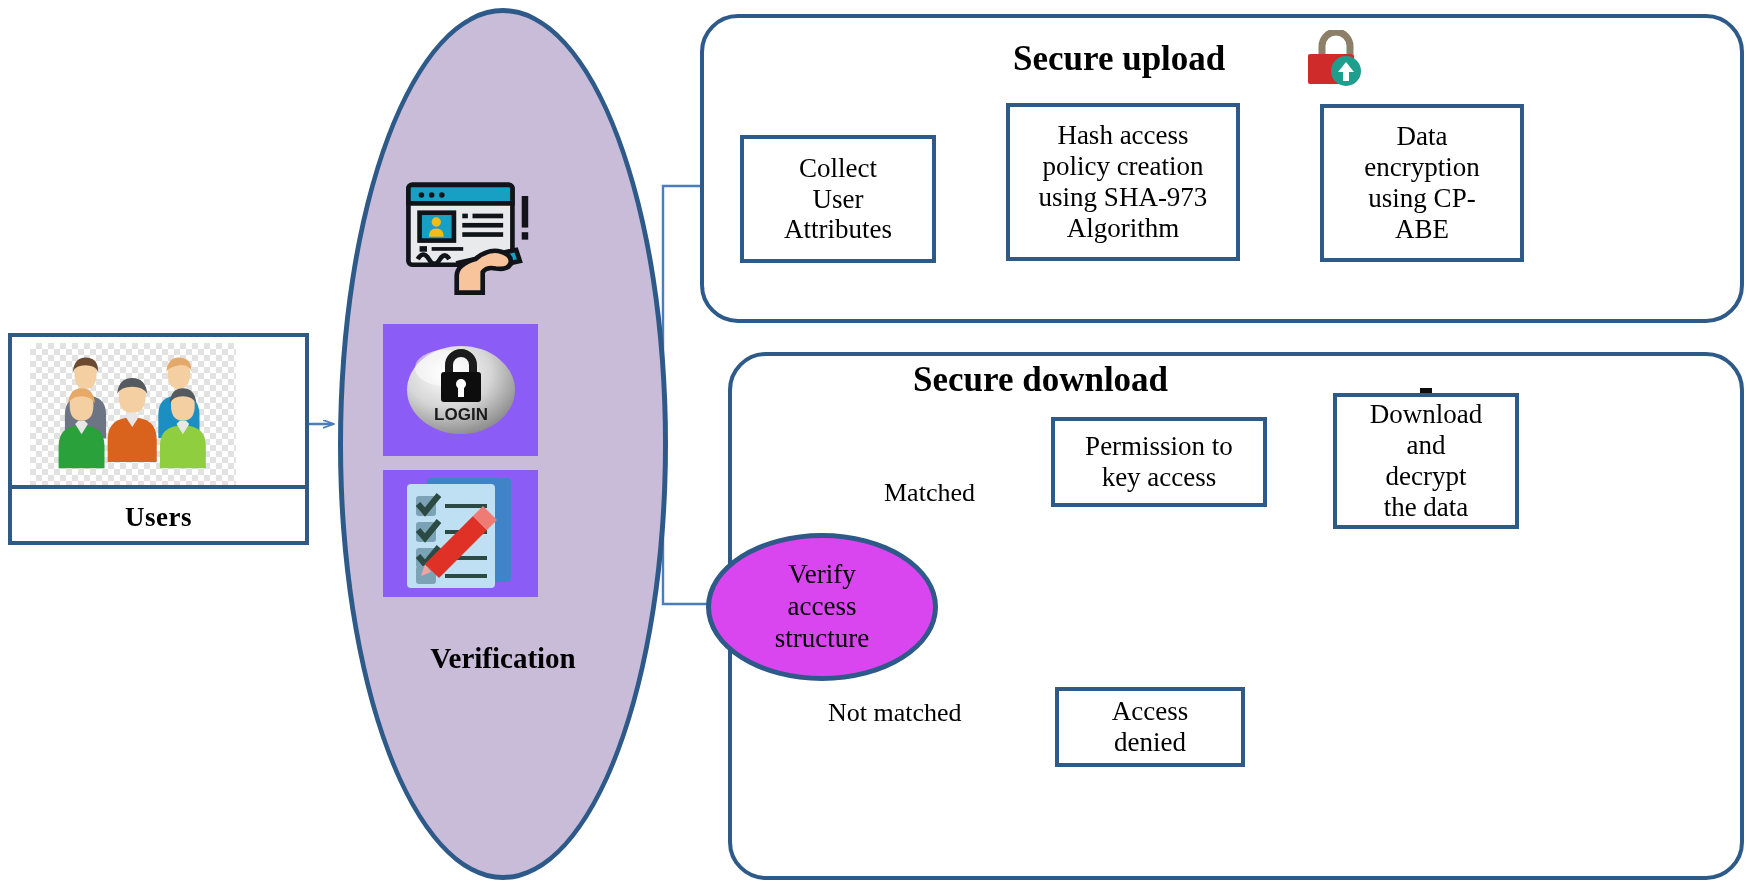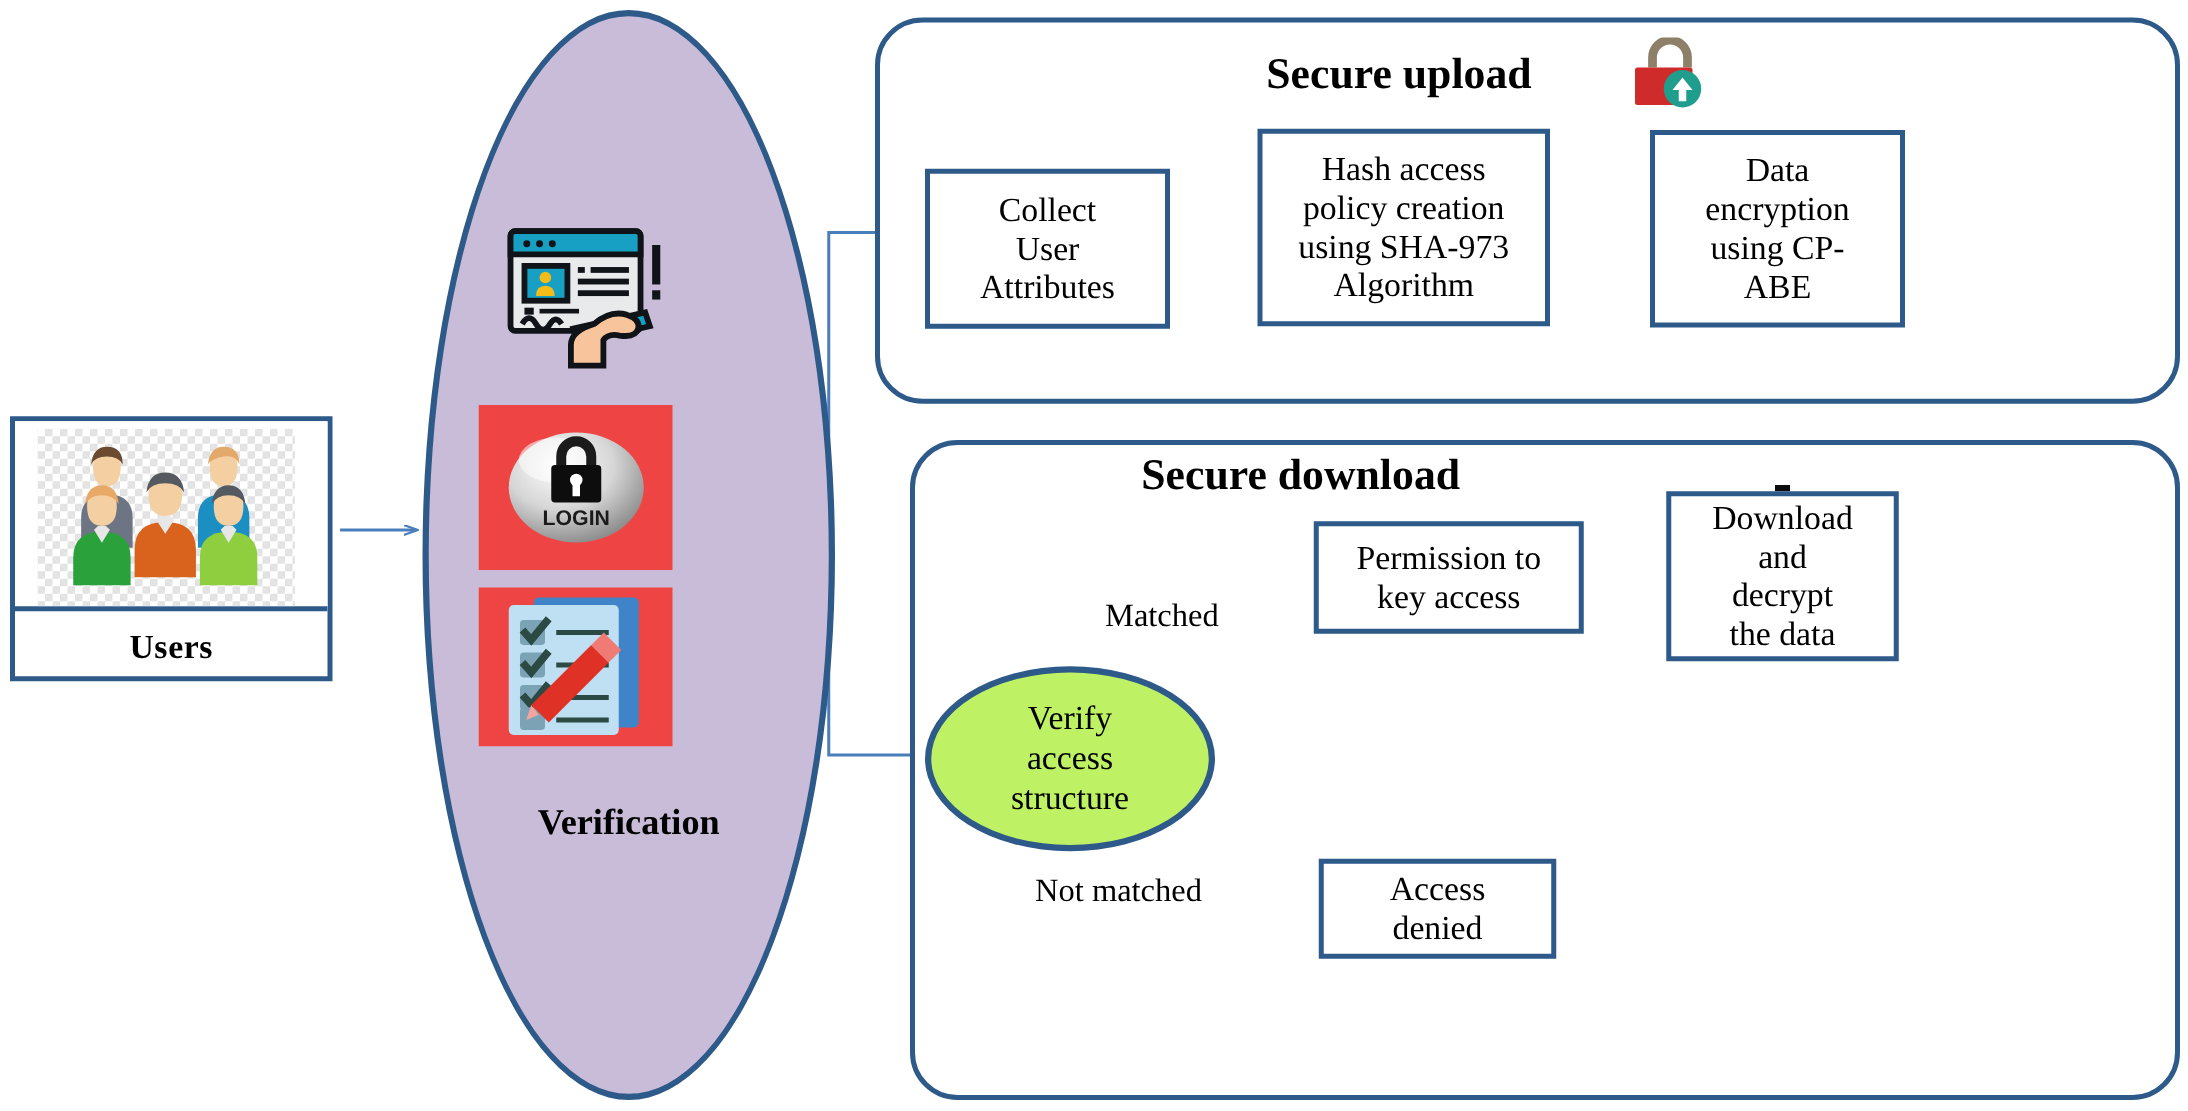--- a/index.html
+++ b/index.html
@@ -24,21 +24,21 @@
     width: 1750px;
     height: 889px;
     pointer-events: none;
   }
 
   
   #users-block {
     position: absolute;
     left: 8px;
     top: 333px;
-    width: 258px;
+    width: 301px;
     height: 212px;
     border: 4px solid #2e5a8a;
     background: #ffffff;
     box-sizing: border-box;
   }
   #users-image-cell {
     position: relative;
     height: 152px;
     border-bottom: 4px solid #2e5a8a;
     box-sizing: border-box;
@@ -86,21 +86,21 @@
     text-align: center;
     font-weight: bold;
     font-size: 29px;
     color: #000000;
   }
   #label-registration { top: 133px; }
   #label-verification { top: 604px; margin-top: 38px; }
 
   .icon-tile {
     position: absolute;
-    background: #ef4444;
+    background: #8b5cf6;
     overflow: hidden;
   }
   #tile-login  { left: 383px; top: 324px; width: 155px; height: 132px; }
   #tile-verify { left: 383px; top: 470px; width: 155px; height: 127px; }
   #tile-register { left: 400px; top: 170px; width: 145px; height: 130px; background: transparent; }
 
   
   .panel {
     position: absolute;
     border: 4px solid #2e5a8a;
@@ -140,27 +140,27 @@
   #box-collect   { left: 740px;  top: 135px; width: 196px; height: 128px; }
   #box-hash      { left: 1006px; top: 103px; width: 234px; height: 158px; }
   #box-encrypt   { left: 1320px; top: 104px; width: 204px; height: 158px; }
   #box-permission{ left: 1051px; top: 417px; width: 216px; height: 90px; }
   #box-download  { left: 1333px; top: 393px; width: 186px; height: 136px; }
   #box-denied    { left: 1055px; top: 687px; width: 190px; height: 80px; }
 
   
   #decision-verify {
     position: absolute;
-    left: 740px;
+    left: 706px;
     top: 533px;
     width: 232px;
     height: 148px;
     border: 5px solid #2e5a8a;
     border-radius: 50%;
-    background: #bef264;
+    background: #d946ef;
     box-sizing: border-box;
     display: flex;
     align-items: center;
     justify-content: center;
     text-align: center;
     font-size: 27px;
     line-height: 1.18;
     color: #000000;
     white-space: pre-line;
   }

